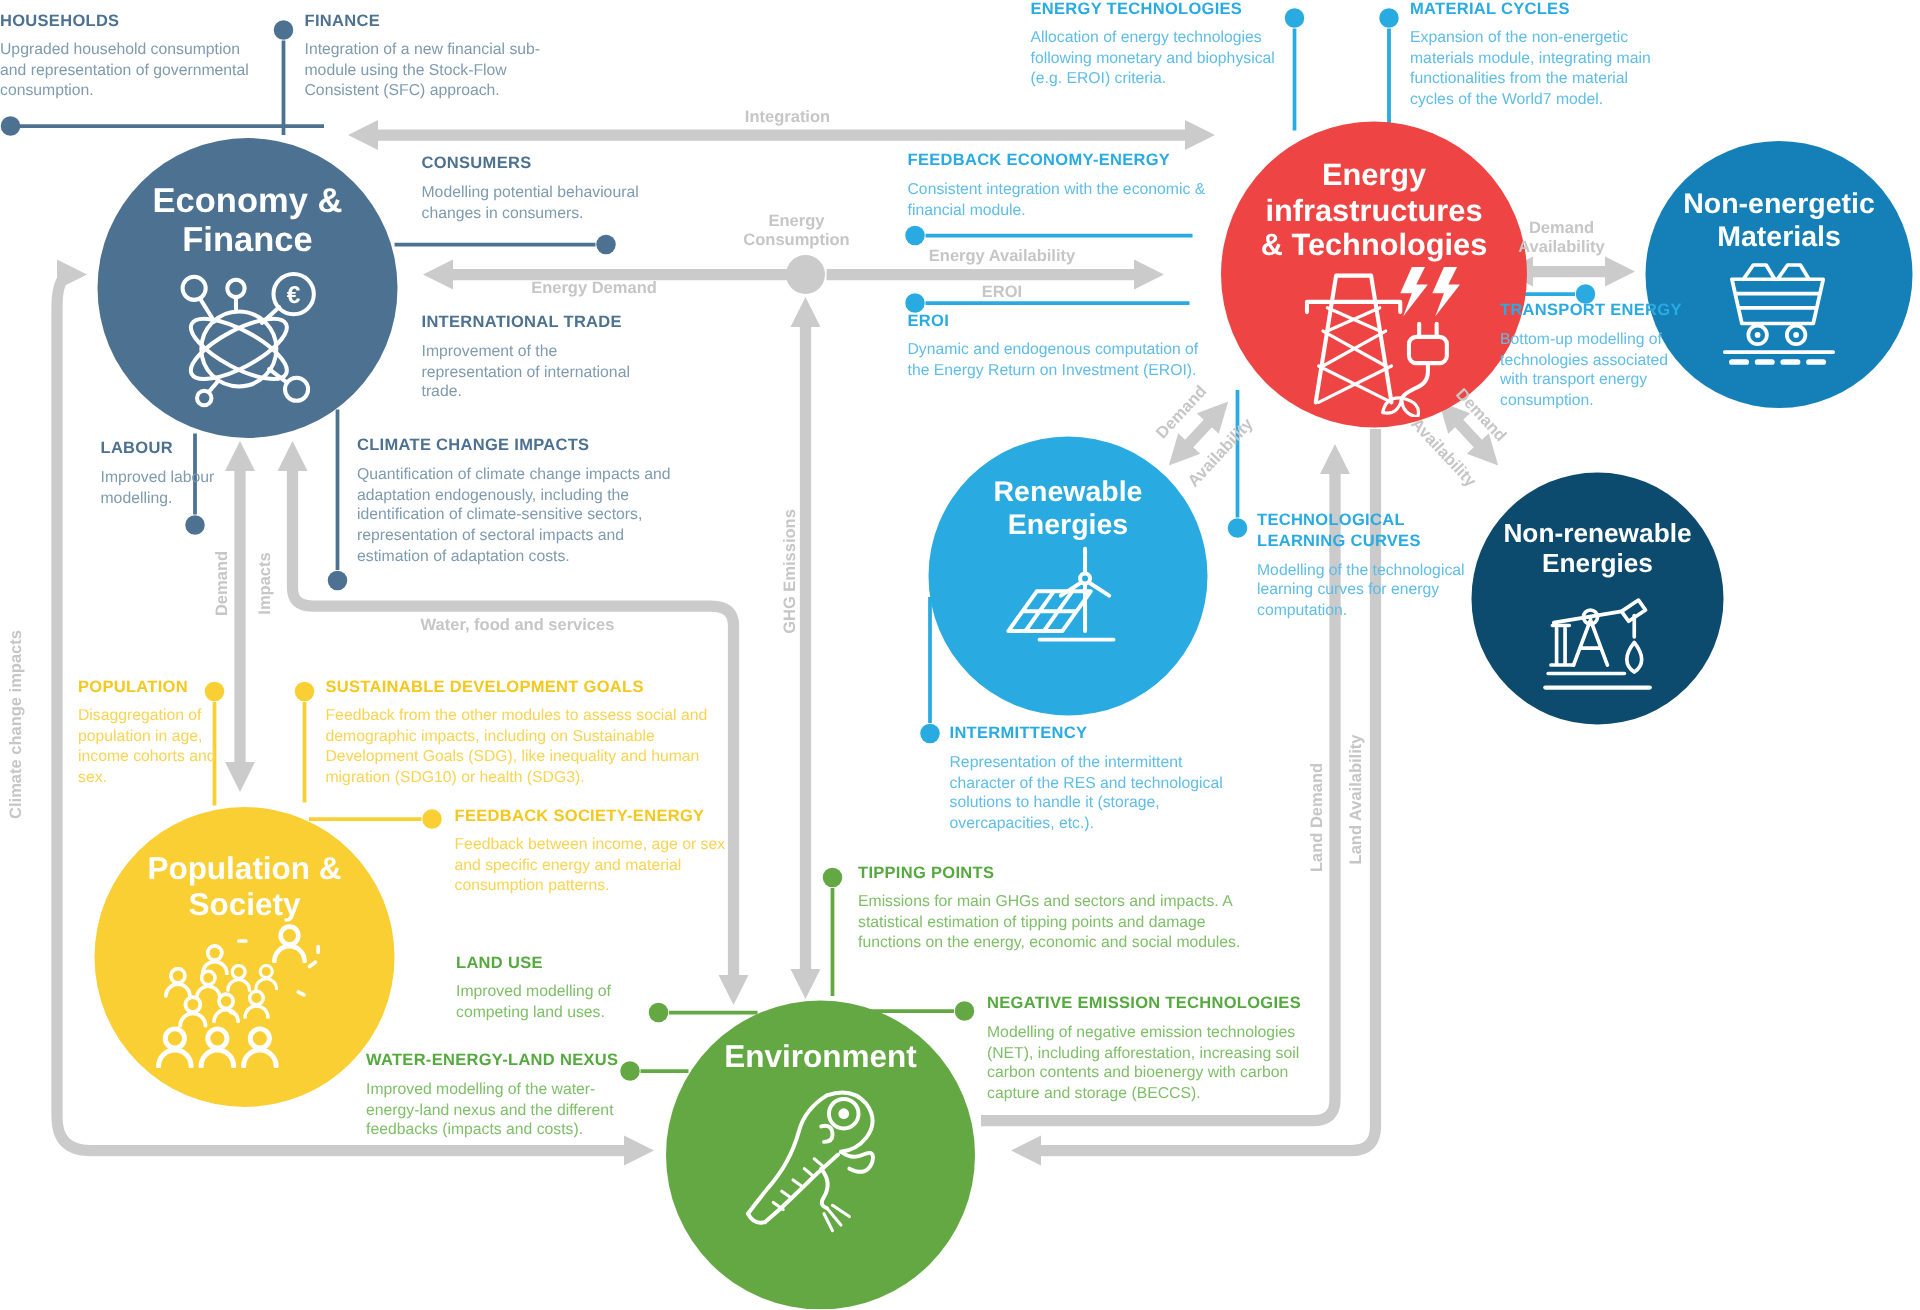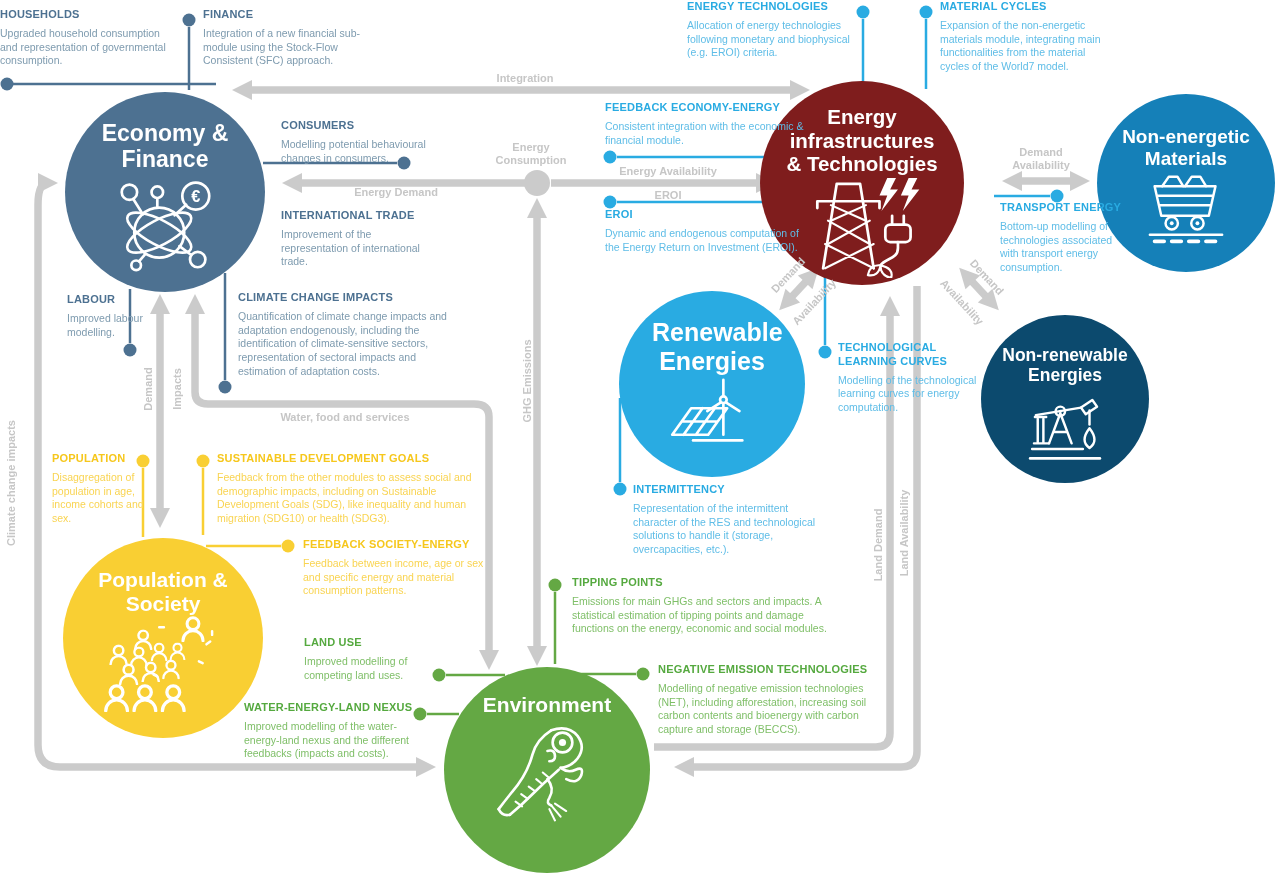--- a/index.html
+++ b/index.html
@@ -114,21 +114,21 @@
       <path d="M66,44 L78,33"></path>
         <circle cx="88" cy="24" r="14"></circle>
       <text x="88" y="30" font-size="17" font-weight="bold" fill="#fff" stroke="none" text-anchor="middle">€</text>
       <path d="M71,76 L83,85"></path>
         <circle cx="90" cy="90" r="8"></circle>
       <path d="M35,85 L29,92"></path>
         <circle cx="26" cy="96" r="5"></circle>
     </svg>
   </div>
 
-  <div class="module" style="left:760px;top:81px;width:204px;height:204px;background:#7f1d1d;padding-top:24px">
+  <div class="module" style="left:814px;top:81px;width:204px;height:204px;background:#ef4444;padding-top:24px">
     <div class="mtitle" style="font-size:20.5px;width:176px">Energy infrastructures &amp;&nbsp;Technologies</div>
     <svg class="icon" width="120" height="102" viewBox="0 0 120 105">
       <path d="M34,8 H58 M34,8 L20,95 M58,8 L72,95 M14,26 H78 M14,26 v7 M78,26 v7"></path>
       <path d="M28,30 L64,46 M64,30 L28,46 M25,46 L68,70 M68,46 L25,70 M22,70 L72,95 M72,70 L22,95" stroke-width="2.2"></path>
       <polygon points="86,2 95,2 89,14 97,14 80,36 86,20 78,20" fill="#fff" stroke="none"></polygon>
       <polygon points="108,2 117,2 111,14 119,14 102,36 108,20 100,20" fill="#fff" stroke="none"></polygon>
       <rect x="84" y="50" width="26" height="18" rx="5"></rect>
       <path d="M91,50 V41 M103,50 V41 M97,68 V74 M97,74 C97,86 84,84 79,92"></path>
       <path d="M79,92 q-11,-1 -13,10 q11,2 13,-10 z M79,92 q0,11 11,13 q3,-10 -11,-13 z" stroke-width="2.2"></path>
     </svg>
@@ -142,21 +142,21 @@
       <circle cx="30" cy="56" r="6.5"></circle>
         <circle cx="30" cy="56" r="2" fill="#fff" stroke="none"></circle>
       <circle cx="57" cy="56" r="6.5"></circle>
         <circle cx="57" cy="56" r="2" fill="#fff" stroke="none"></circle>
       <path d="M7,68 H83"></path>
       <path d="M12,75 h10 M30,75 h10 M48,75 h10 M66,75 h10" stroke-width="4"></path>
     </svg>
   </div>
 
   <div class="module" style="left:619px;top:291px;width:186px;height:186px;background:#29ABE2;padding-top:27px">
-    <div class="mtitle" style="font-size:25px;width:120px">Renewable Energies</div>
+    <div class="mtitle" style="font-size:19px;width:120px">Renewable Energies</div>
     <svg class="icon" width="100" height="90" viewBox="0 0 100 95">
       <circle cx="62" cy="25" r="3.5"></circle>
       <path d="M62,21 V4 M59,28 L45,37 M65,28 L79,37 M62,29 V62"></path>
       <path d="M8,62 L28,34 H66 L46,62 Z M40,34 L20,62 M53,34 L33,62 M18,48 H56"></path>
       <path d="M30,68 H82"></path>
     </svg>
   </div>
 
   <div class="module" style="left:981px;top:315px;width:168px;height:168px;background:#0c4a6e;padding-top:30px">
     <div class="mtitle" style="font-size:17.5px;width:150px">Non-renewable Energies</div>
@@ -241,21 +241,21 @@
   </div>
 
   <div class="ann slate" style="left:0px;top:8px;width:172px">
     <h4>HOUSEHOLDS</h4>
     <p>Upgraded household consumption and representation of governmental consumption.</p>
   </div>
   <div class="ann slate" style="left:203px;top:8px;width:180px">
     <h4>FINANCE</h4>
     <p>Integration of a new financial sub-module using the Stock-Flow Consistent (SFC) approach.</p>
   </div>
-  <div class="ann slate" style="left:281px;top:119px;width:150px">
+  <div class="ann slate" style="left:281px;top:103px;width:150px">
     <h4>CONSUMERS</h4>
     <p>Modelling potential behavioural changes in consumers.</p>
   </div>
   <div class="ann slate" style="left:281px;top:209px;width:155px">
     <h4>INTERNATIONAL TRADE</h4>
     <p>Improvement of the representation of international trade.</p>
   </div>
   <div class="ann slate" style="left:67px;top:293px;width:78px">
     <h4>LABOUR</h4>
     <p>Improved labour modelling.</p>

